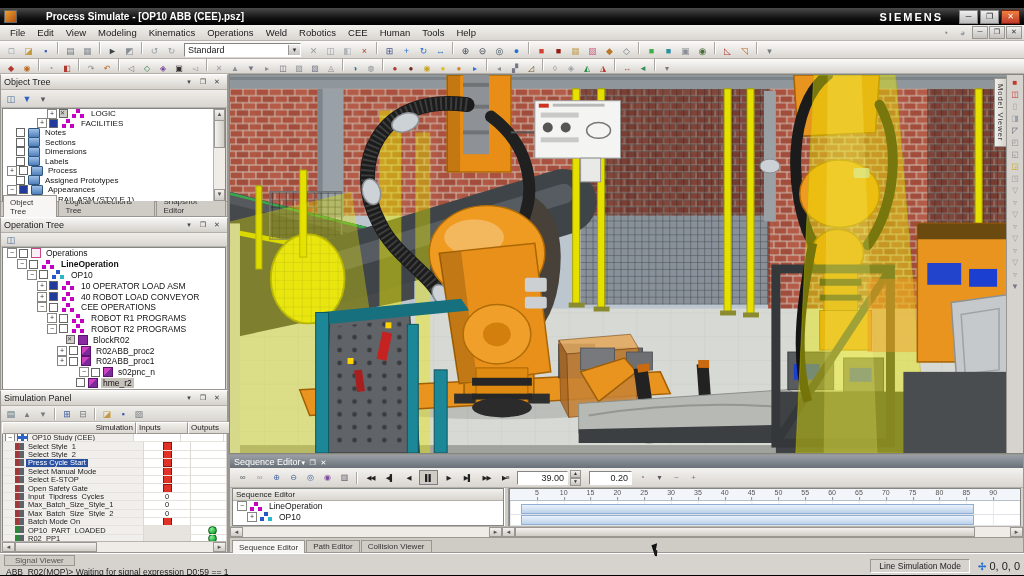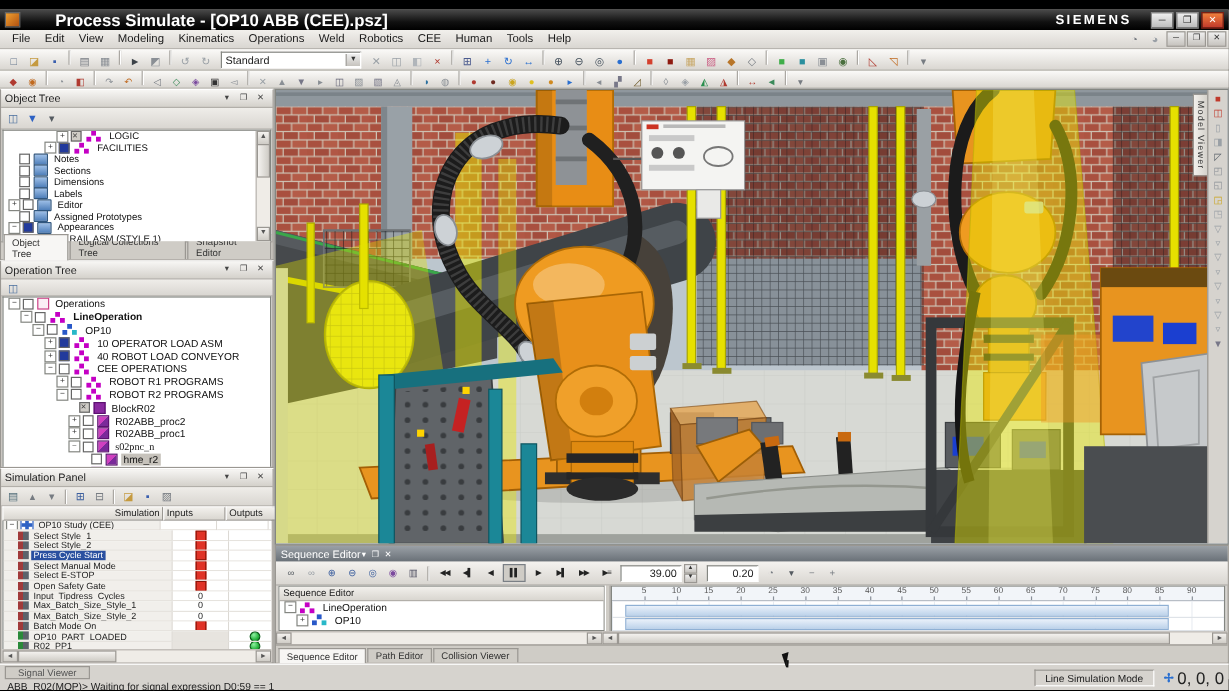--- a/index.html
+++ b/index.html
@@ -3,21 +3,21 @@
 <meta charset="utf-8">
 <style>
   html,body{margin:0;padding:0;background:#000;width:1024px;height:576px;overflow:hidden;
     font-family:"Liberation Sans",sans-serif;-webkit-font-smoothing:antialiased;}
   .stage{position:relative;width:1024px;height:576px;background:#000;}
   .app{position:absolute;left:0;top:8px;width:1024px;height:558px;background:#d6d3ce;font-size:10px;color:#222;}
 
   
   .titlebar{height:17px;background:linear-gradient(#4a4a4a,#111 60%,#000);display:flex;align-items:center;padding:0 4px;color:#fff;}
   .appico{width:11px;height:11px;background:linear-gradient(135deg,#f0a030,#b05010);border:1px solid #666;margin-right:5px;}
-  .wtitle{font-size:14px;font-weight:bold;flex:1;white-space:nowrap;padding-left:24px;}
+  .wtitle{font-size:10px;font-weight:bold;flex:1;white-space:nowrap;padding-left:24px;}
   .brand{font-size:11px;font-weight:bold;letter-spacing:2px;margin-right:14px;}
   .wbtn{width:17px;height:12px;margin-left:2px;font-size:8px;line-height:11px;text-align:center;
     background:linear-gradient(#efefef,#bdbdbd);border:1px solid #888;color:#222;}
   .wbtn.close{background:linear-gradient(#f0803c,#c0392b);color:#fff;border-color:#7c1f12;}
 
   
   .menubar{height:15px;display:flex;align-items:center;background:linear-gradient(#f2f0ec,#d9d6d1);border-bottom:1px solid #b8b5b0;padding-left:4px;}
   .mi{padding:0 6px;font-size:9.5px;color:#1a1a1a;}
   .menubar .mright{margin-left:auto;display:flex;align-items:center;padding-right:2px;}
   .mdibtn{width:14px;height:11px;font-size:7px;line-height:10px;text-align:center;background:linear-gradient(#efefef,#c6c3be);border:1px solid #9a9792;margin-left:1px;color:#333;}
@@ -131,21 +131,21 @@
   .hs-tree{width:272px;}
   .hs-gantt{flex:1;}
 
   
   .statusbar{position:relative;height:21px;background:#d6d3ce;border-top:1px solid #fff;}
   .sv-tab{display:inline-block;margin:1px 0 0 4px;padding:0 10px;font-size:8px;color:#555;background:#cfccc6;border:1px solid #9a9792;}
   .statmsg{font-size:8.5px;color:#222;padding:1px 0 0 6px;white-space:nowrap;}
   .statright{position:absolute;right:4px;bottom:2px;display:flex;align-items:center;}
   .statcell{border:1px solid;border-color:#9a9792 #fff #fff #9a9792;padding:1px 8px;font-size:8.5px;color:#222;margin-left:3px;background:#d6d3ce;}
   .movecross{color:#2a6fd0;font-weight:bold;font-size:10px;margin:0 3px 0 8px;}
-  .coords{font-size:14px;color:#222;}
+  .coords{font-size:11px;color:#222;}
   .cursor{position:absolute;left:653px;top:544px;width:0;height:0;border-left:6px solid #111;border-bottom:11px solid transparent;transform:rotate(-18deg);}
   .cursor::after{content:"";position:absolute;left:-5px;top:6px;width:2px;height:6px;background:#111;transform:rotate(22deg);}
 </style>
 </head>
 <body>
 
 <div class="stage">
 <div class="app">
 
   <div class="titlebar">
@@ -234,21 +234,21 @@
                 <div class="trow" style="padding-left: 4px;">
                   <span class="sp"></span>
                   <span class="cb "></span>
                   <span class="ti folder"></span>
                   <span class="lbl">Labels</span>
                 </div>
                 <div class="trow" style="padding-left: 4px;">
                   <span class="exp">+</span>
                   <span class="cb "></span>
                   <span class="ti folder"></span>
-                  <span class="lbl">Editor</span>
+                  <span class="lbl">Process</span>
                 </div>
                 <div class="trow" style="padding-left: 4px;">
                   <span class="sp"></span>
                   <span class="cb "></span>
                   <span class="ti folder"></span>
                   <span class="lbl">Assigned Prototypes</span>
                 </div>
                 <div class="trow" style="padding-left: 4px;">
                   <span class="exp">−</span>
                   <span class="cb f"></span>
@@ -348,21 +348,21 @@
                   <span class="cb "></span>
                   <span class="ti rob"></span>
                   <span class="lbl">R02ABB_proc2</span>
                 </div>
                 <div class="trow" style="padding-left: 54px;">
                   <span class="exp">+</span>
                   <span class="cb "></span>
                   <span class="ti rob"></span>
                   <span class="lbl">R02ABB_proc1</span>
                 </div>
-                <div class="trow" style="padding-left: 54px; font-family: Liberation Serif, serif;">
+                <div class="trow" style="padding-left: 76px;">
                   <span class="exp">−</span>
                   <span class="cb "></span>
                   <span class="ti rob"></span>
                   <span class="lbl">s02pnc_n</span>
                 </div>
                 <div class="trow" style="padding-left: 64px;">
                   <span class="sp"></span>
                   <span class="cb "></span>
                   <span class="ti rob"></span>
                   <span class="lbl selg">hme_r2</span>

